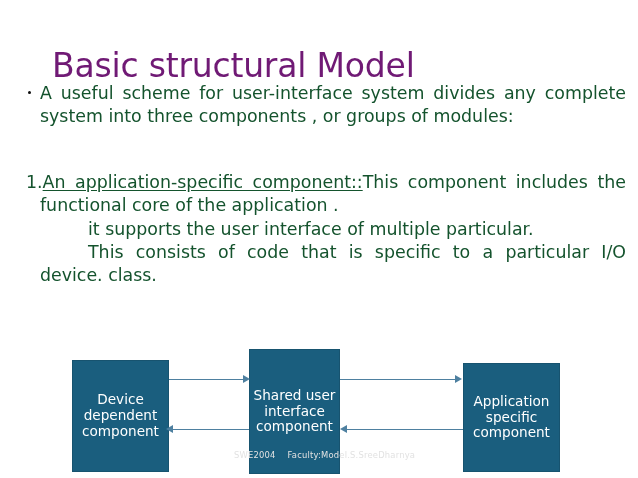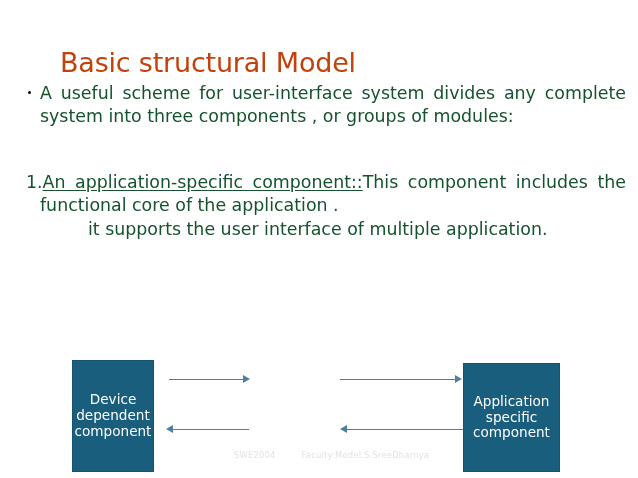--- a/index.html
+++ b/index.html
@@ -17,27 +17,27 @@
   }
 
   .slide {
     position: absolute;
     inset: 0;
   }
 
   
   .slide-title {
     position: absolute;
-    left: 60px;
+    left: 52px;
     top: 48px;
-    font-size: 27px;
+    font-size: 33px;
     line-height: 1.08;
     letter-spacing: -0.2px;
     font-weight: 400;
-    color: #c2410c;
+    color: #701a75;
     white-space: nowrap;
   }
 
   
   .body-block {
     position: absolute;
     left: 26px;
     top: 82px;
     width: 600px;
   }
@@ -100,21 +100,21 @@
     align-items: center;
     justify-content: center;
     box-sizing: border-box;
     padding: 2px 1px;
   }
   .node span { display: block; width: 100%; }
 
   .node-device {
     left: 72px;
     top: 14px;
-    width: 82px;
+    width: 97px;
     height: 112px;
   }
   .node-shared {
     left: 249px;
     top: 3px;
     width: 91px;
     height: 125px;
   }
   .node-app {
     left: 463px;
@@ -165,51 +165,55 @@
   .watermark {
     position: absolute;
     left: 234px;
     top: 450px;
     width: 200px;
     font-size: 8.4px;
     color: #e2e2e2;
     letter-spacing: 0.2px;
     white-space: nowrap;
     display: flex;
-    gap: 26px;
+    gap: 12px;
   }
 </style>
 </head>
 <body>
 
 <div class="slide">
 
   <div class="slide-title">Basic structural Model</div>
 
   <div class="body-block">
 
     <p class="para lead">
       <span class="bullet-dot"></span><span>A useful scheme for user-interface system divides any complete system into three components , or groups of modules:</span>
     </p>
 
     <p class="para numbered"><span>1.</span><span class="u">An application-specific component::</span><span>This component includes the functional core of the application .</span></p>
 
 
-    <p class="para indent-deep"><span>it supports the user interface of multiple application.</span></p>
-
-
+    <p class="para indent-deep"><span>it supports the user interface of multiple particular.</span></p>
+
+
+    <p class="para indent-deep"><span>This consists of code that is specific to a particular I/O device. class.</span></p>
 
   </div>
 
   <div class="diagram">
 
     <div class="node node-device">
       <span>Device dependent component</span>
     </div>
 
+    <div class="node node-shared">
+      <span>Shared user interface component</span>
+    </div>
 
     <div class="node node-app">
       <span>Application specific component</span>
     </div>
 
     <div class="arrow-line a1-line"></div>
     <div class="arrow-head right a1-head"></div>
 
     <div class="arrow-line a2-line"></div>
     <div class="arrow-head right a2-head"></div>

